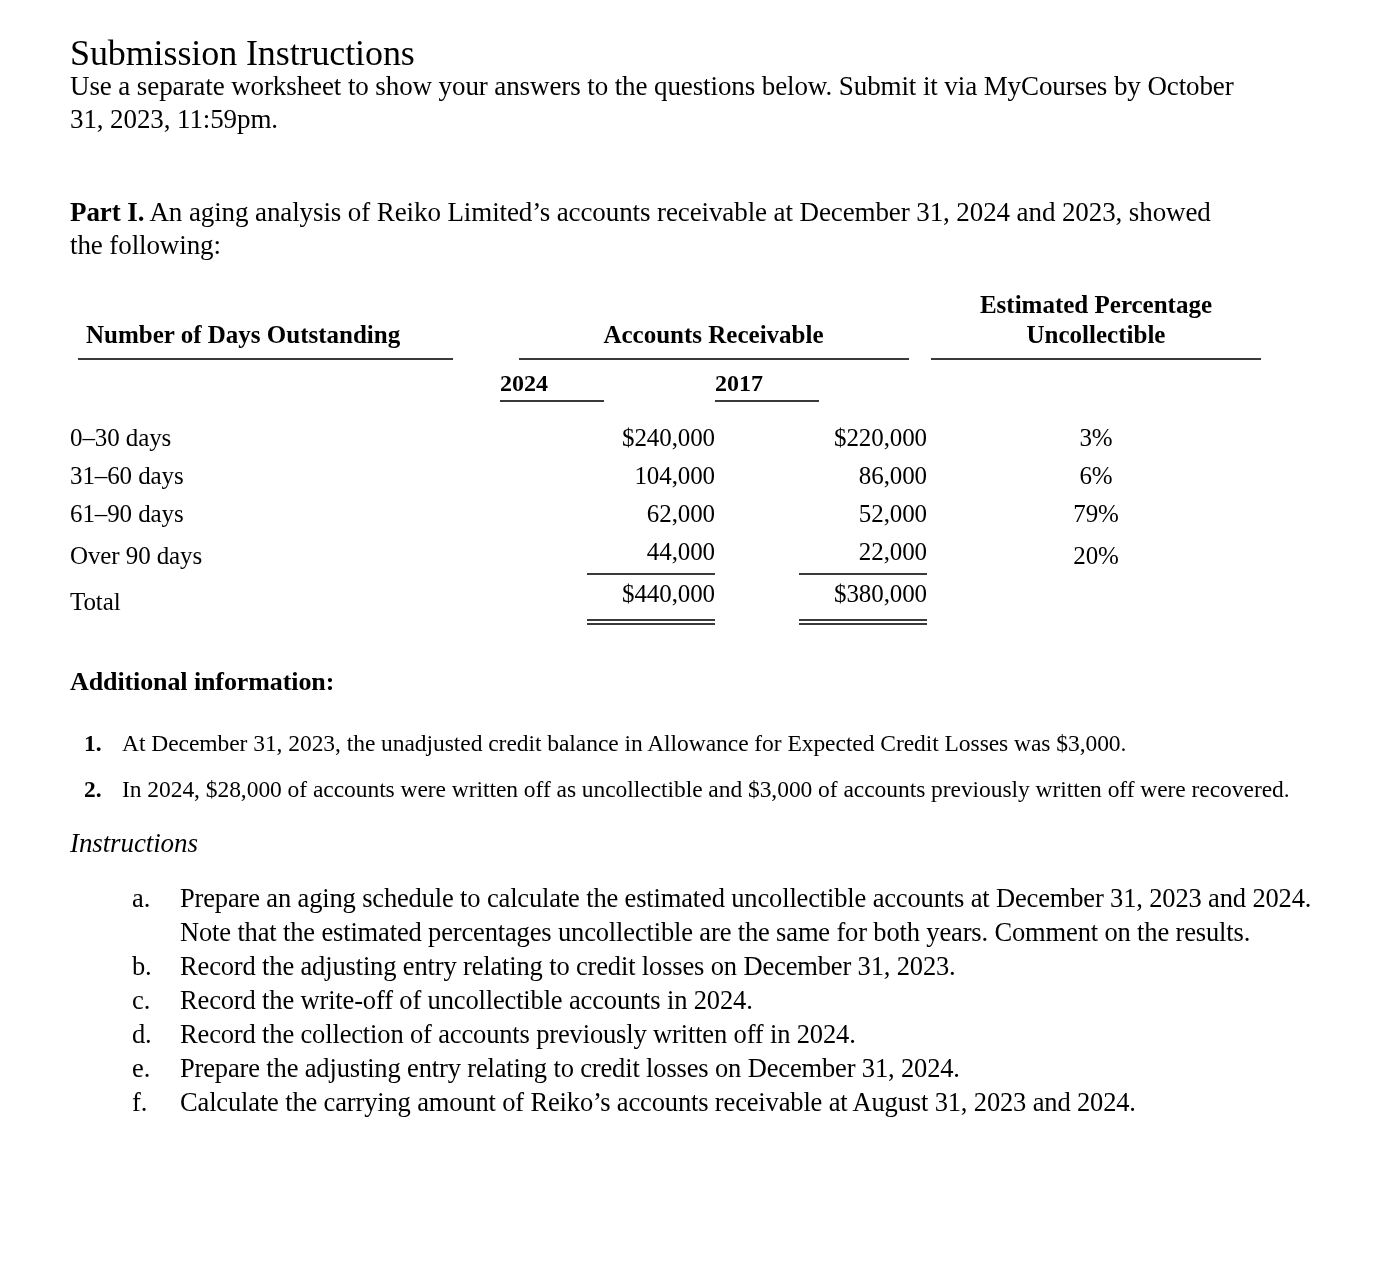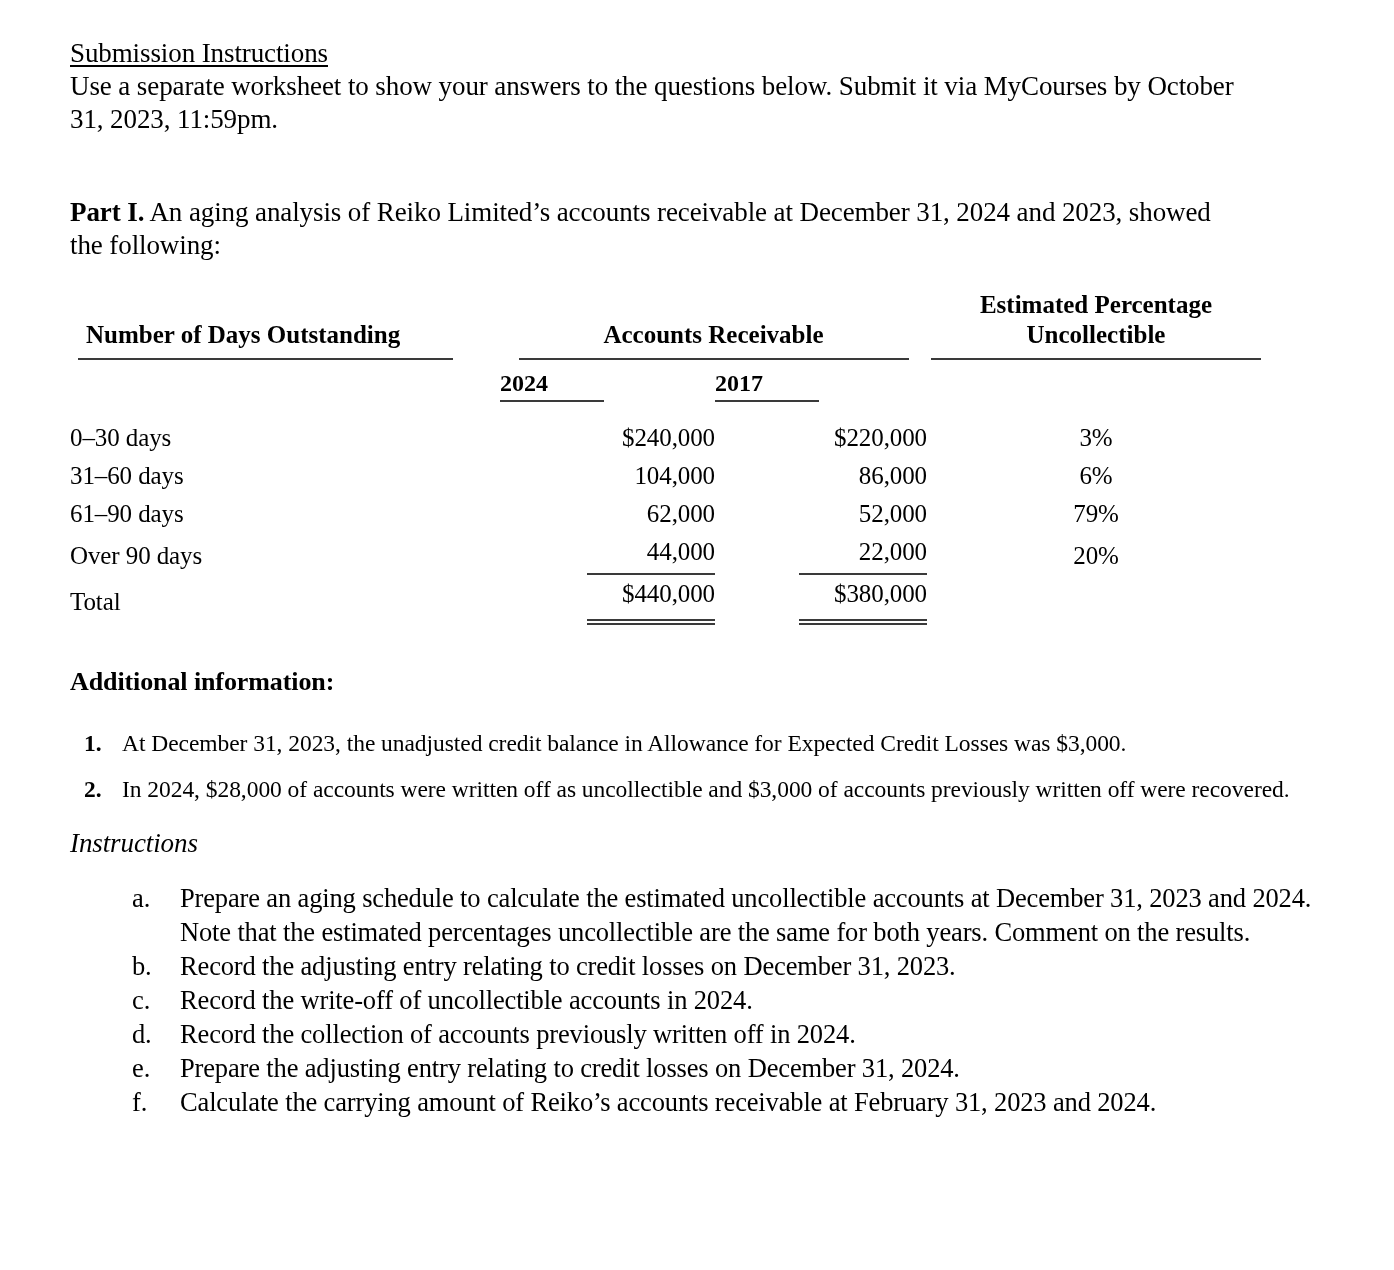--- a/index.html
+++ b/index.html
@@ -19,23 +19,22 @@
   .page {
     position: relative;
     width: 1394px;
     height: 1270px;
     box-sizing: border-box;
     padding: 36px 70px 0 70px;
   }
 
   
   .sub-head {
-    font-size: 27px;
+    font-size: 36px;
     line-height: 34px;
-    text-decoration: underline;
     text-underline-offset: 3px;
     letter-spacing: -0.1px;
   }
   .sub-body {
     font-size: 27px;
     line-height: 33px;
     max-width: 1170px;
     letter-spacing: -0.1px;
   }
 
@@ -306,16 +305,16 @@
     <li>In 2024, $28,000 of accounts were written off as uncollectible and $3,000 of accounts previously written off were recovered.</li>
   </ol>
 
   <div class="instr-head">Instructions</div>
   <ol class="instr">
     <li>Prepare an aging schedule to calculate the estimated uncollectible accounts at December 31, 2023 and 2024. Note that the estimated percentages uncollectible are the same for both years. Comment on the results.</li>
     <li>Record the adjusting entry relating to credit losses on December 31, 2023.</li>
     <li>Record the write-off of uncollectible accounts in 2024.</li>
     <li>Record the collection of accounts previously written off in 2024.</li>
     <li>Prepare the adjusting entry relating to credit losses on December 31, 2024.</li>
-    <li>Calculate the carrying amount of Reiko’s accounts receivable at February 31, 2023 and 2024.</li>
+    <li>Calculate the carrying amount of Reiko’s accounts receivable at August 31, 2023 and 2024.</li>
   </ol>
 
 </div>
 
 </body></html>

